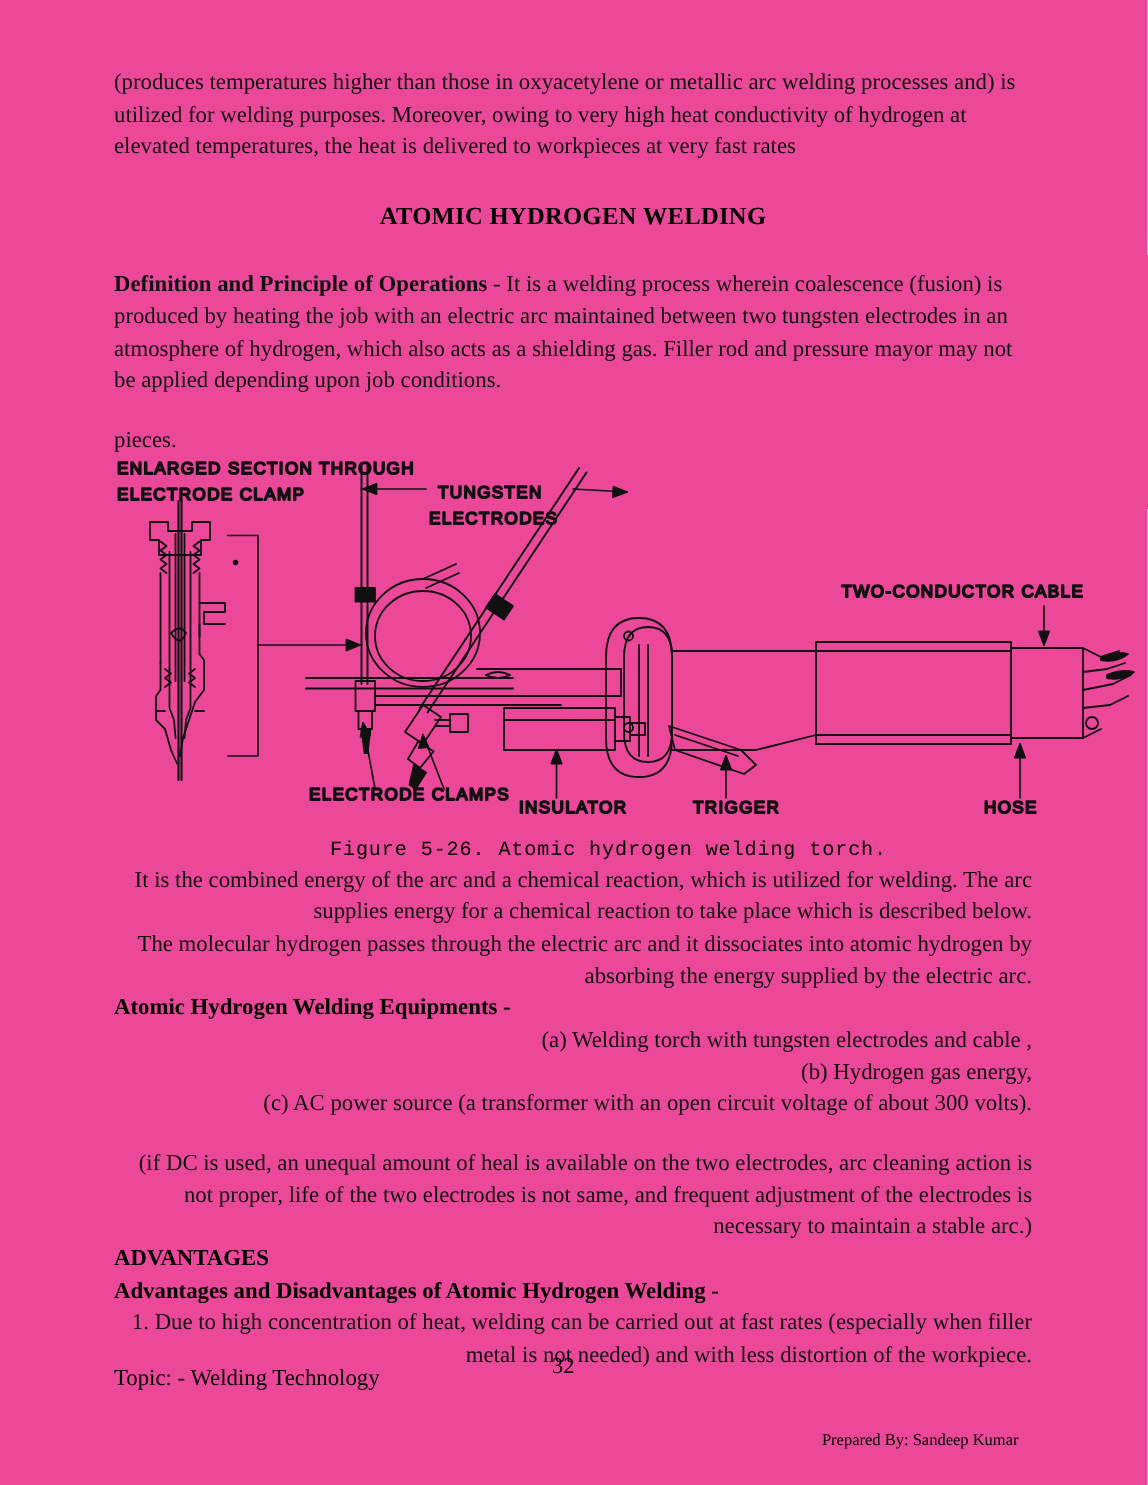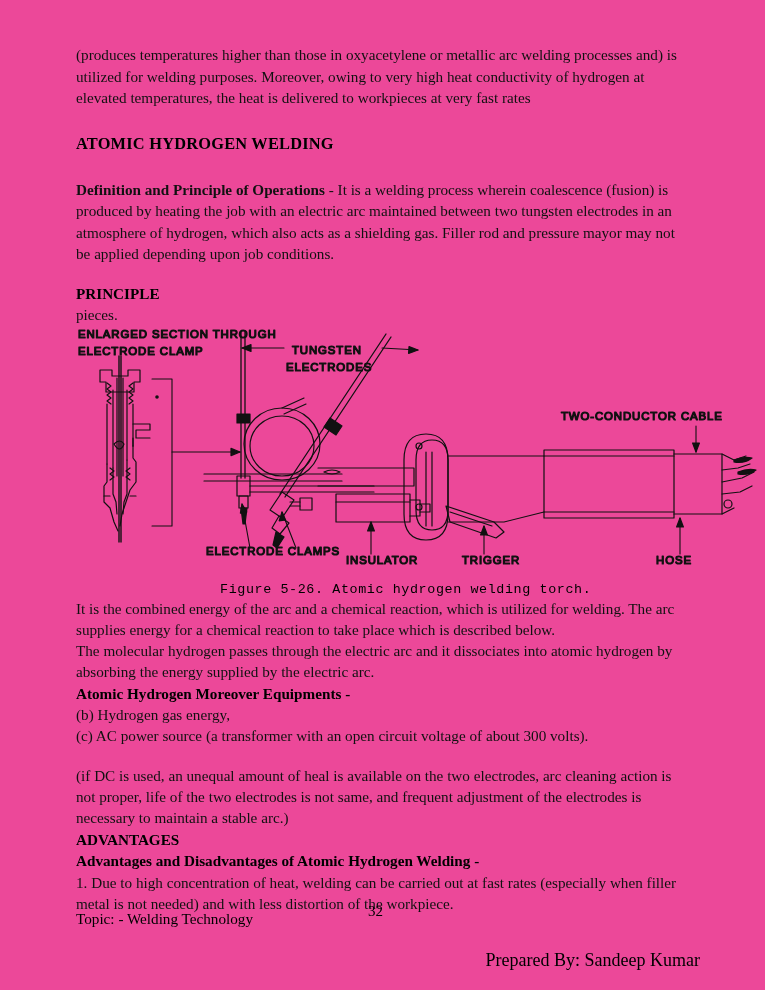--- a/index.html
+++ b/index.html
@@ -27,27 +27,28 @@
     top: 44px;
     width: 612px;
   }
   p.para {
     margin: 0;
     font-size: 15.2px;
     line-height: 21.5px;
     text-align: left;
     color: #111;
   }
-  .para.tight { line-height: 21.3px; }
+  .para.tight { line-height: 21.3px; text-align: right; }
   .spacer-md { height: 18px; }
   .spacer-lg { height: 24px; }
   .bold { font-weight: bold; text-align: right; }
   h1.doc-heading {
     font-size: 16.4px;
     font-weight: bold;
+    text-align: center;
     margin: 0;
     letter-spacing: 0.2px;
     line-height: 22px;
   }
   .sec-head {
     font-size: 15.2px;
     font-weight: bold;
     line-height: 21.5px;
     margin: 0;
   }
@@ -84,25 +85,25 @@
   }
   .footer-left {
     position: absolute;
     left: 76px;
     top: 908px;
     font-size: 15.2px;
     line-height: 21px;
   }
   .footer-right {
     position: absolute;
-    left: 88px;
+    left: 67px;
     top: 950px;
     width: 612px;
     text-align: right;
-    font-size: 18px;
+    font-size: 11px;
     line-height: 21px;
   }
 </style>
 </head>
 <body>
 
 <div class="page">
 
   <div class="body-col">
 
@@ -111,21 +112,20 @@
     <div class="spacer-lg"></div>
 
     <h1 class="doc-heading">ATOMIC HYDROGEN WELDING</h1>
 
     <div class="spacer-lg"></div>
 
     <p class="para"><span class="bold">Definition and Principle of Operations</span><span> - </span><span>It is a welding process wherein coalescence (fusion) is produced by heating the job with an electric arc maintained between two tungsten electrodes in an atmosphere of hydrogen, which also acts as a shielding gas. Filler rod and pressure mayor may not be applied depending upon job conditions.</span></p>
 
     <div class="spacer-md"></div>
 
-    <p class="sec-head">PRINCIPLE</p>
     <p class="para">pieces.</p>
 
     <div class="figure-wrap">
       <svg width="700" height="255" viewBox="0 0 700 255" xmlns="http://www.w3.org/2000/svg">
         <g fill="none" stroke="#111111" stroke-width="1.2" stroke-linecap="round" stroke-linejoin="round">
 
           <text class="dia-label" x="4" y="12">ENLARGED SECTION THROUGH</text>
           <text class="dia-label" x="4" y="29">ELECTRODE CLAMP</text>
           <text class="dia-label" x="218" y="28">TUNGSTEN</text>
           <text class="dia-label" x="212" y="45">ELECTRODES</text>
@@ -276,21 +276,22 @@
           <path d="M606,192 l-3.4,9 l6.8,0 Z" fill="#111" stroke="#111"></path>
 
         </g>
       </svg>
       <p class="fig-caption">Figure 5-26.  Atomic hydrogen welding torch.</p>
     </div>
 
     <p class="para tight">It is the combined energy of the arc and a chemical reaction, which is utilized for welding. The arc supplies energy for a chemical reaction to take place which is described below.</p>
     <p class="para tight">The molecular hydrogen passes through the electric arc and it dissociates into atomic hydrogen by absorbing the energy supplied by the electric arc.</p>
 
-    <p class="sec-head">Atomic Hydrogen Moreover Equipments -</p>
+    <p class="sec-head">Atomic Hydrogen Welding Equipments -</p>
+    <p class="para tight">(a) Welding torch with tungsten electrodes and cable ,</p>
     <p class="para tight">(b) Hydrogen gas energy,</p>
     <p class="para tight">(c) AC power source (a transformer with an open circuit voltage of about 300 volts).</p>
 
     <div class="spacer-md"></div>
 
     <p class="para tight">(if DC is used, an unequal amount of heal is available on the two electrodes, arc cleaning action is not proper, life of the two electrodes is not same, and frequent adjustment of the electrodes is necessary to maintain a stable arc.)</p>
 
     <p class="sec-head">ADVANTAGES</p>
     <p class="sec-head">Advantages and Disadvantages of Atomic Hydrogen Welding -</p>
     <p class="para tight">1. Due to high concentration of heat, welding can be carried out at fast rates (especially when filler metal is not needed) and with less distortion of the workpiece.</p>

